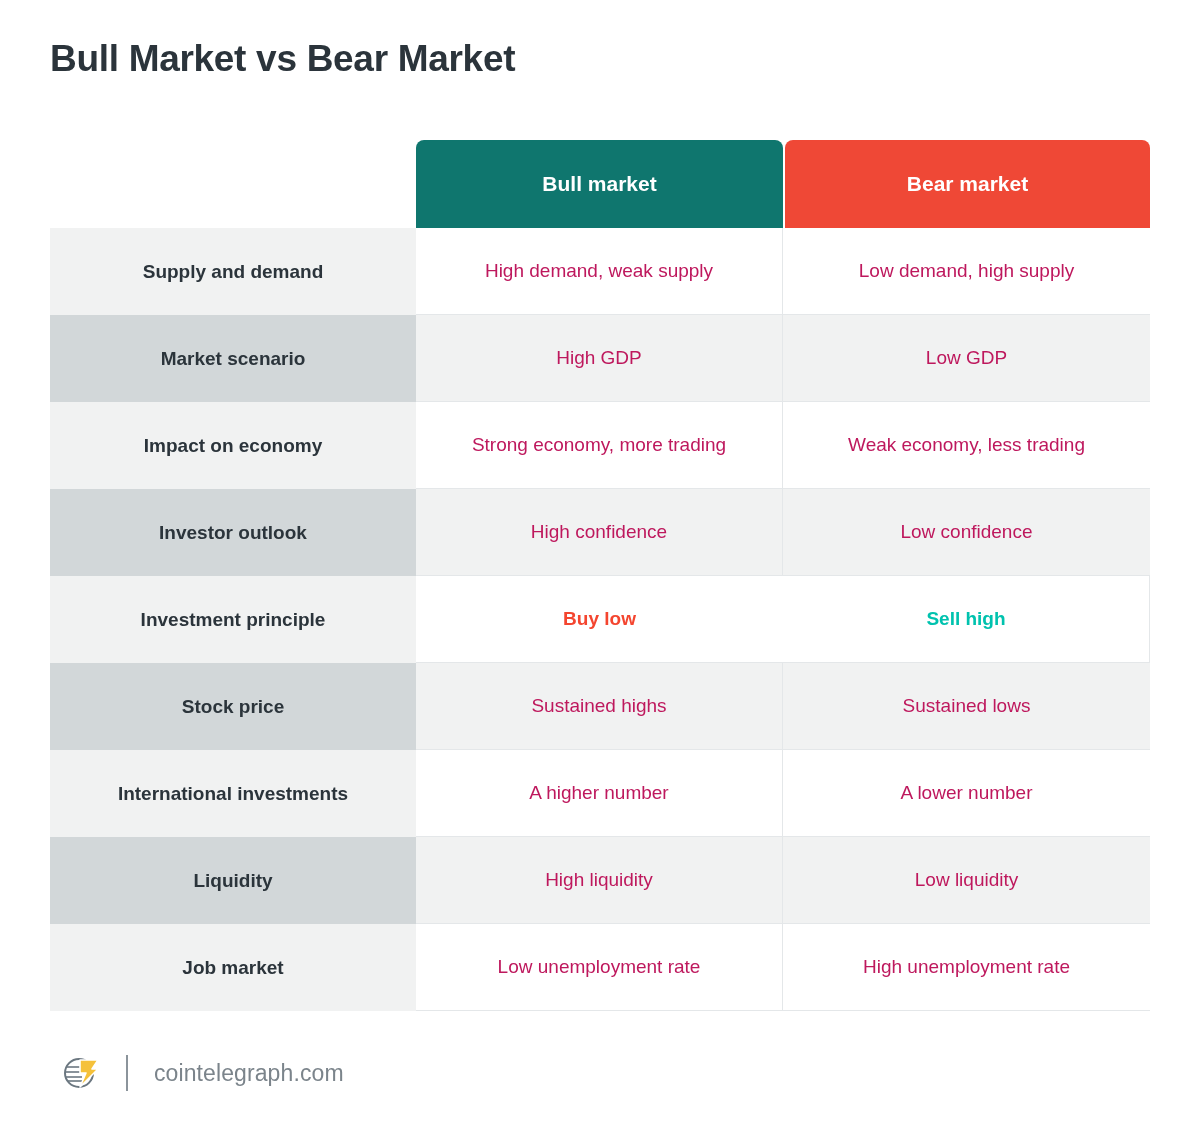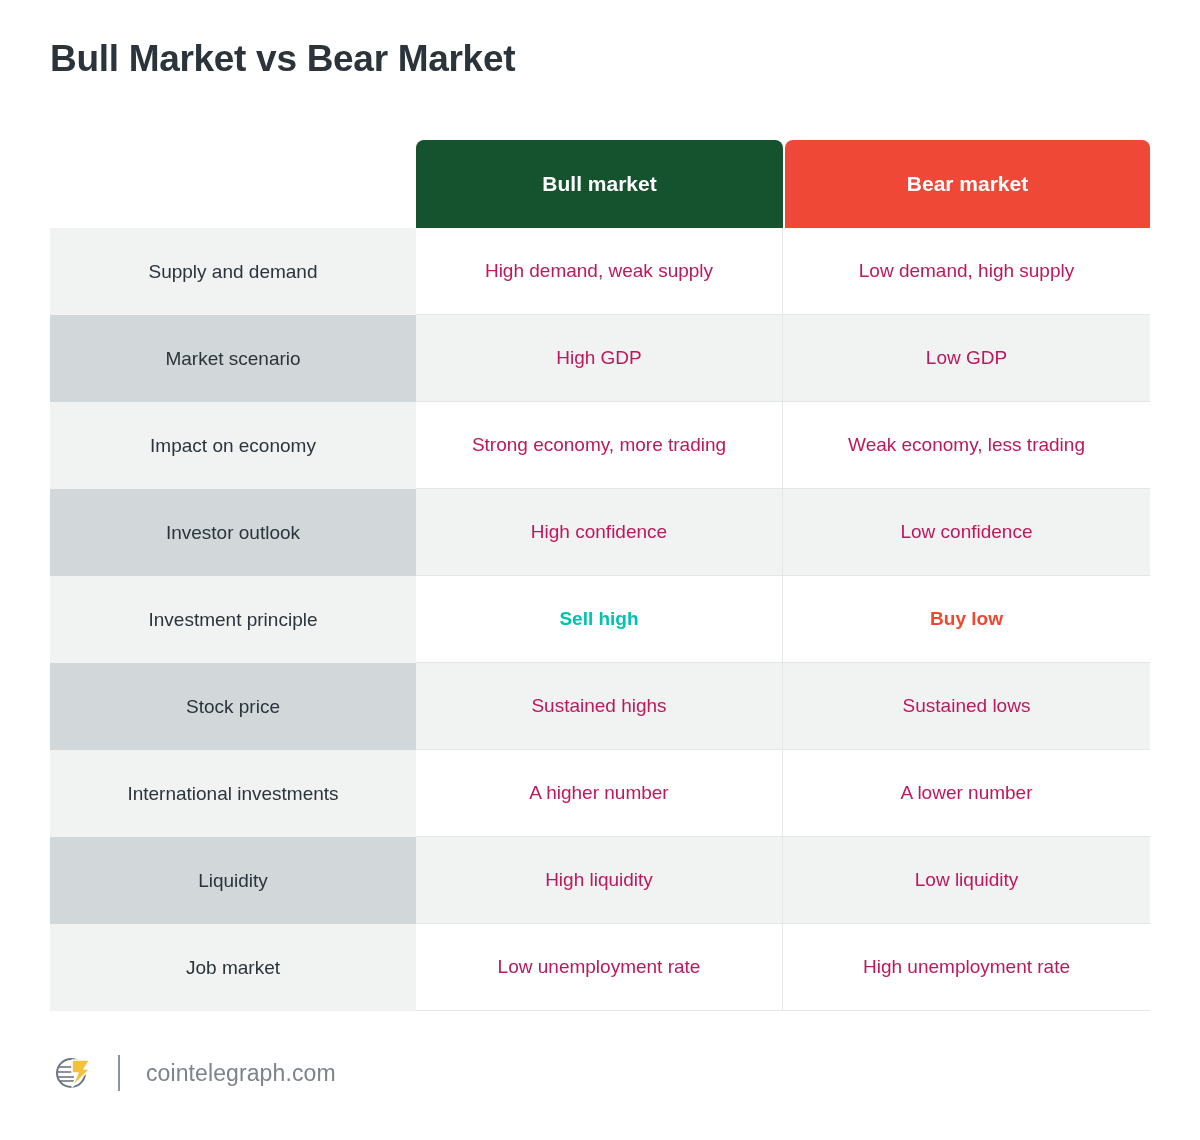--- a/index.html
+++ b/index.html
@@ -54,38 +54,38 @@
   .header-cell {
     width: 367px;
     display: flex;
     align-items: center;
     justify-content: center;
     color: #ffffff;
     font-size: 21px;
     font-weight: bold;
     border-radius: 8px 8px 0 0;
   }
-  .header-cell.bull { background: #14532d; }
+  .header-cell.bull { background: #0f766e; }
   .header-cell.bear {
     background: #ef4836;
     margin-left: 2px;
     width: 365px;
   }
 
   
   .data-row { height: 87px; }
 
   .cell-label {
     width: 366px;
     display: flex;
     align-items: center;
     justify-content: center;
     text-align: center;
     font-size: 19px;
-    font-weight: normal;
+    font-weight: bold;
     color: #2b343b;
     padding: 0 18px;
   }
   .cell-value {
     width: 367px;
     display: flex;
     align-items: center;
     justify-content: center;
     text-align: center;
     font-size: 19px;
@@ -104,21 +104,21 @@
   .data-row.odd  .cell-value { background: #ffffff; }
   .data-row.even .cell-label { background: #d2d7d9; }
   .data-row.even .cell-value { background: #f1f2f2; }
 
   .accent-bull { color: #00c2ae; font-weight: bold; }
   .accent-bear { color: #f4452f; font-weight: bold; }
 
   
   .footer {
     position: absolute;
-    left: 50px;
+    left: 58px;
     top: 1048px;
     display: flex;
     align-items: center;
     height: 50px;
   }
   .logo-mark {
     width: 46px;
     height: 46px;
     display: block;
   }
@@ -165,22 +165,22 @@
           <div class="cell-value">Strong economy, more trading</div>
           <div class="cell-value last">Weak economy, less trading</div>
         </div>
         <div class="row data-row even">
           <div class="cell-label">Investor outlook</div>
           <div class="cell-value">High confidence</div>
           <div class="cell-value last">Low confidence</div>
         </div>
         <div class="row data-row odd">
           <div class="cell-label">Investment principle</div>
+          <div class="cell-value last accent-bear">Buy low</div>
           <div class="cell-value accent-bull">Sell high</div>
-          <div class="cell-value last accent-bear">Buy low</div>
         </div>
         <div class="row data-row even">
           <div class="cell-label">Stock price</div>
           <div class="cell-value">Sustained highs</div>
           <div class="cell-value last">Sustained lows</div>
         </div>
         <div class="row data-row odd">
           <div class="cell-label">International investments</div>
           <div class="cell-value">A higher number</div>
           <div class="cell-value last">A lower number</div>

